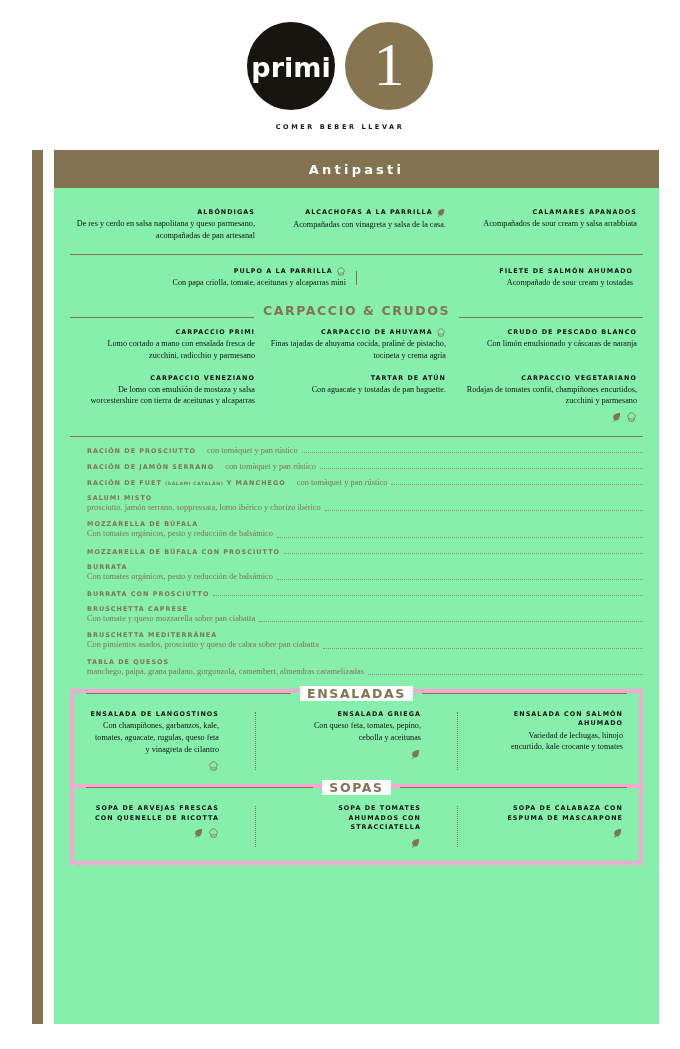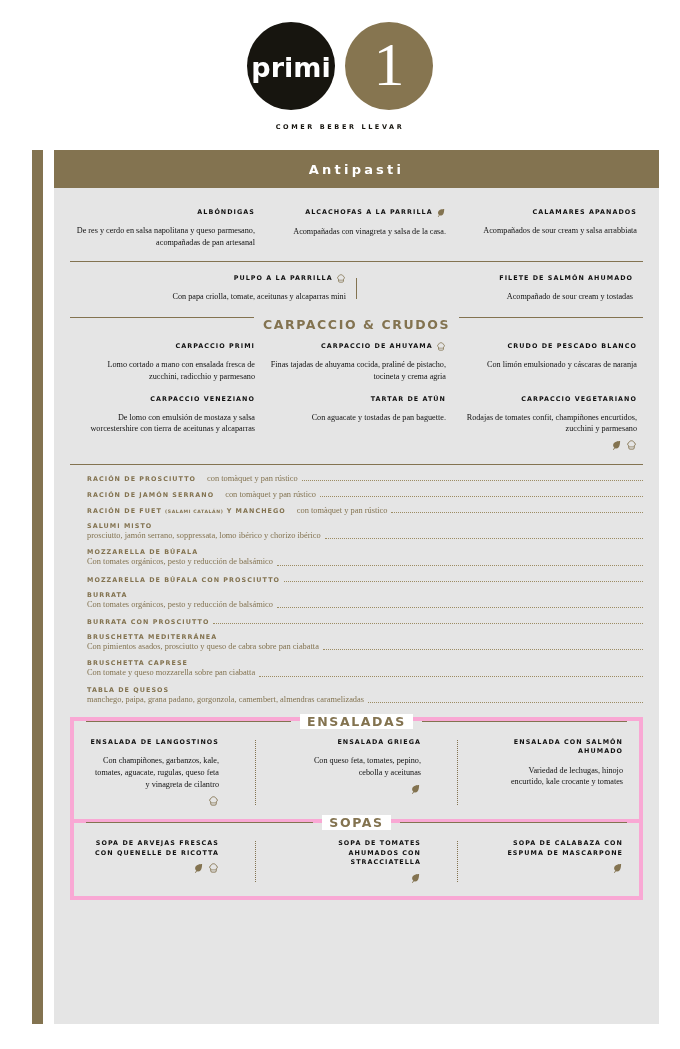--- a/index.html
+++ b/index.html
@@ -65,21 +65,21 @@
   .frame {
     position: absolute;
     left: 32px; top: 150px;
     width: 616px; height: 874px;
     border-left: 11px solid #837350;
   }
   .frame-inner {
     position: absolute;
     left: 11px; top: 0;
     width: 605px; height: 874px;
-    background: #e5e5e5;
+    background: #86efac;
   }
 
   
   .bar {
     background: #837350;
     height: 38px;
     display: flex;
     align-items: center;
     justify-content: center;
   }
@@ -123,34 +123,34 @@
     font-weight: 700;
     letter-spacing: 1.05px;
     color: #111;
     line-height: 1.45;
   }
   .dish-desc {
     font-family: "Liberation Serif", serif;
     font-size: 8.2px;
     color: #111;
     line-height: 1.42;
-    margin-top: 8px;
+    margin-top: 1px;
   }
   .icons { margin-top: 1px; line-height: 1; }
   .ic {
     display: inline-block;
     vertical-align: middle;
     margin: 0 1px;
   }
   .ic svg { display: block; }
 
   
   .rule-title {
     display: flex;
-    align-items: flex-start;
+    align-items: flex-end;
     gap: 9px;
     margin: 14px 0 10px 0;
   }
   .rule-title .line {
     flex: 1 1 auto;
     height: 1px;
     background: #837350;
   }
   .rule-title .txt {
     font-family: "DejaVu Sans", sans-serif;
@@ -458,31 +458,31 @@
         </div>
 
         <div class="pitem">
           <div class="row">
             <span class="pname">BURRATA CON PROSCIUTTO</span>
             <span class="dots"></span>
           </div>
         </div>
 
         <div class="pitem">
+          <div class="pname">BRUSCHETTA CAPRESE</div>
+          <div class="descrow">
+            <span class="pdesc">Con tomate y queso mozzarella sobre pan ciabatta</span>
+            <span class="dots"></span>
+          </div>
+        </div>
+
+        <div class="pitem">
           <div class="pname">BRUSCHETTA MEDITERRÁNEA</div>
           <div class="descrow">
             <span class="pdesc">Con pimientos asados, prosciutto y queso de cabra sobre pan ciabatta</span>
-            <span class="dots"></span>
-          </div>
-        </div>
-
-        <div class="pitem">
-          <div class="pname">BRUSCHETTA CAPRESE</div>
-          <div class="descrow">
-            <span class="pdesc">Con tomate y queso mozzarella sobre pan ciabatta</span>
             <span class="dots"></span>
           </div>
         </div>
 
         <div class="pitem">
           <div class="pname">TABLA DE QUESOS</div>
           <div class="descrow">
             <span class="pdesc">manchego, paipa, grana padano, gorgonzola, camembert, almendras caramelizadas</span>
             <span class="dots"></span>
           </div>

